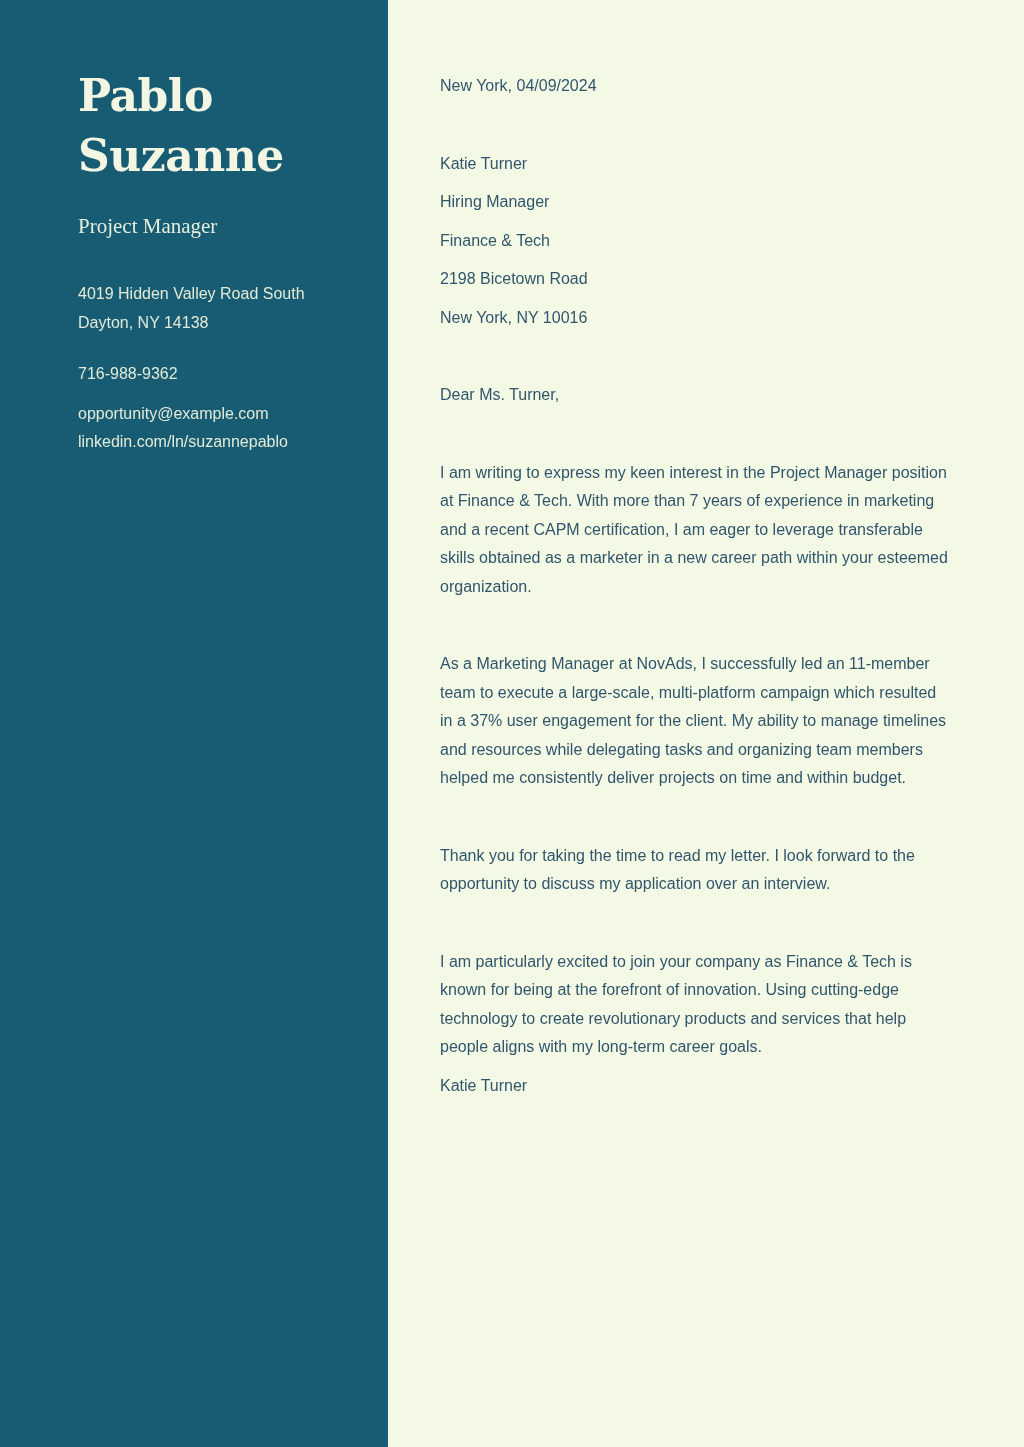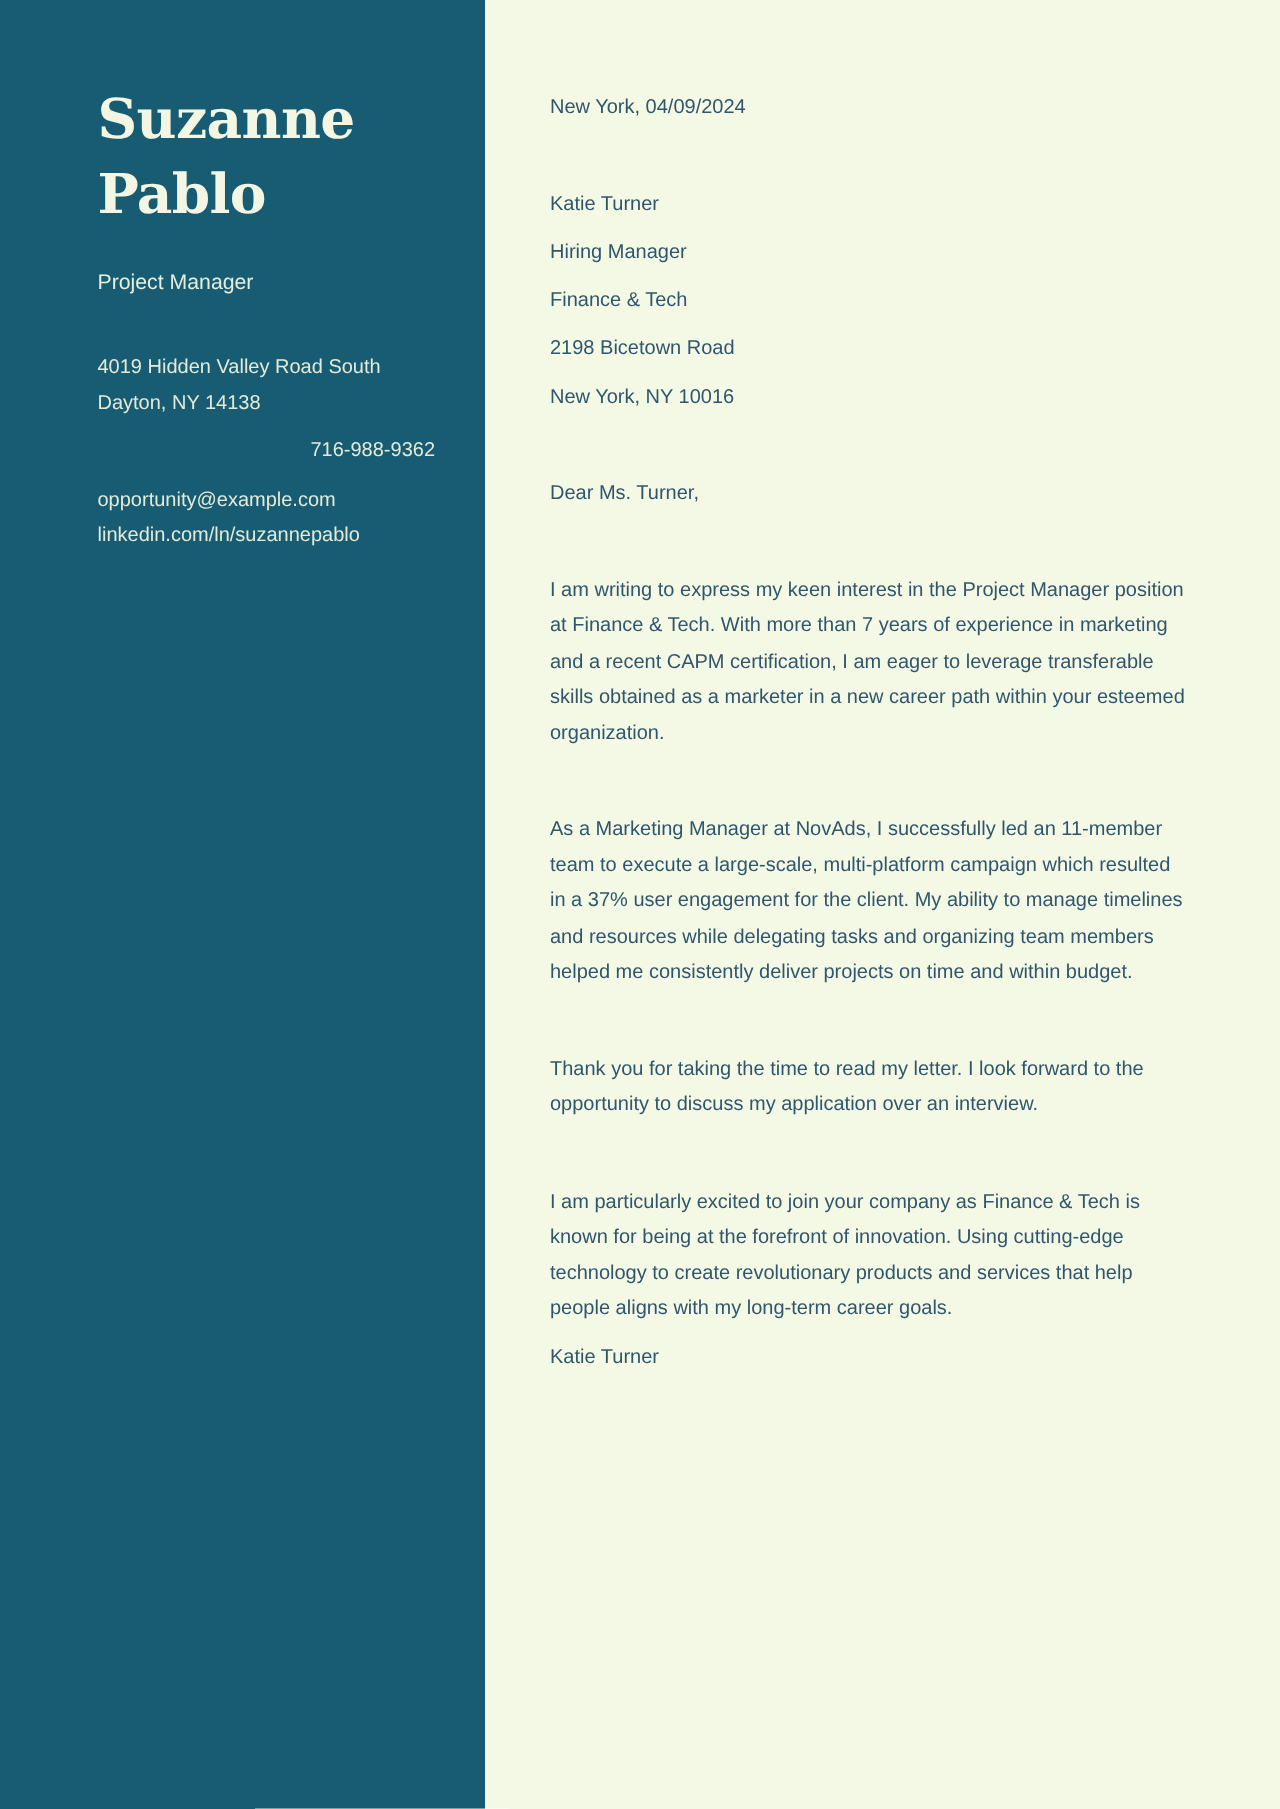--- a/index.html
+++ b/index.html
@@ -33,31 +33,32 @@
     font-family: "DejaVu Serif", serif;
     font-weight: 700;
     font-size: 44px;
     line-height: 60px;
     letter-spacing: -0.5px;
     color: var(--name-color);
   }
   .name .name-line { display: block; }
   .job-title {
     margin-top: 28px;
-    font-size: 17px;
+    font-size: 21px;
     line-height: 24px;
     color: var(--job-title-color);
+    font-family: Liberation Serif, serif;
   }
   .contact-block {
     font-size: 16px;
     line-height: 28.5px;
     color: var(--sidebar-text-color);
   }
   .contact-block.address { margin-top: 42px; }
-  .contact-block.phone   { margin-top: 10px; text-align: right; }
+  .contact-block.phone   { margin-top: 23px; }
   .contact-block.links   { margin-top: 11px; }
   .contact-line { display: block; }
   
   .letter {
     flex: 1 1 auto;
     padding: 72px 72px 0 52px;
     color: var(--body-text-color);
     font-size: 16px;
     line-height: 28.5px;
   }
@@ -69,22 +70,22 @@
   .closing { margin-top: 49px; }
   .signature { margin-top: 10px; }
 </style>
 </head>
 <body>
 
 <div class="page">
 
   <aside class="sidebar">
     <h1 class="name">
+      <span class="name-line">Pablo</span>
       <span class="name-line">Suzanne</span>
-      <span class="name-line">Pablo</span>
     </h1>
     <div class="job-title">Project Manager</div>
 
     <div class="contact-block address">
       <span class="contact-line">4019 Hidden Valley Road South</span>
       <span class="contact-line">Dayton, NY 14138</span>
     </div>
 
     <div class="contact-block phone">
       <span class="contact-line">716-988-9362</span>

